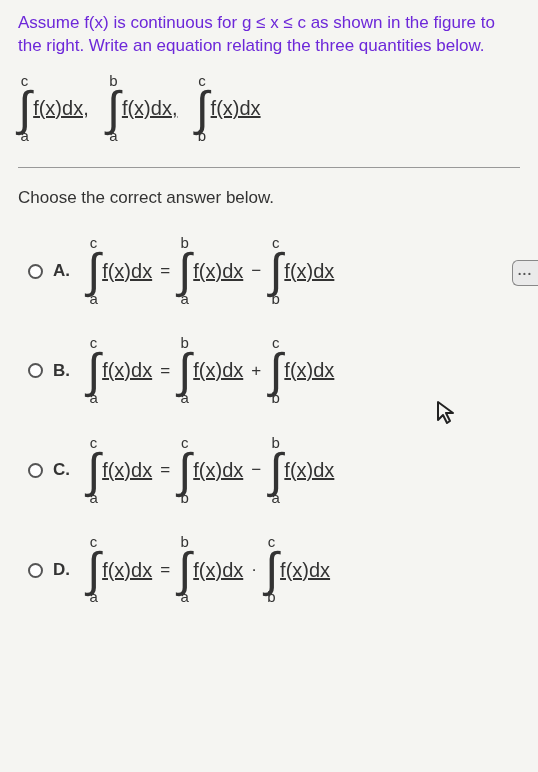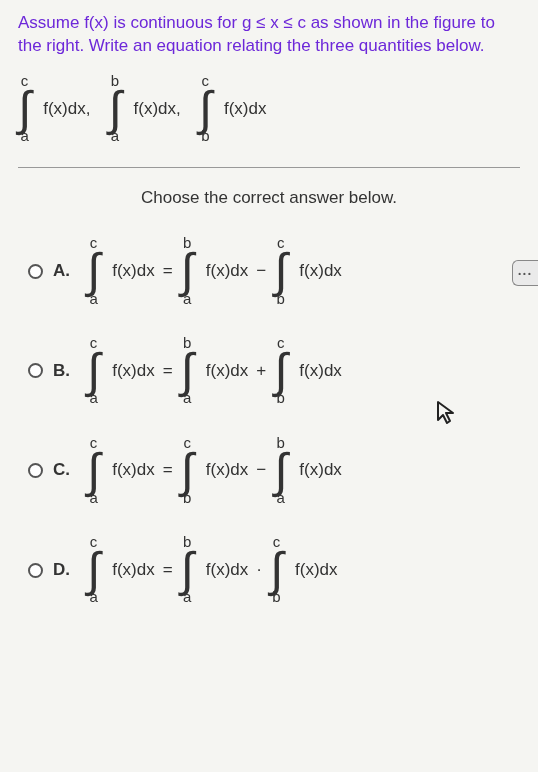--- a/index.html
+++ b/index.html
@@ -49,32 +49,32 @@
       transform: translateX(-50%);
     }
     .int-lower {
       font-size: 15px;
       position: absolute;
       bottom: -16px;
       left: 50%;
       transform: translateX(-50%);
     }
     .int-func {
-      font-size: 17px;
-      margin-left: 12px;
+      font-size: 20px;
+      margin-left: 2px;
+      text-decoration: underline;
     }
     hr.divider {
       border: none;
       border-top: 1px solid #999;
       margin: 26px 0 20px 0;
     }
     .choose-text {
       font-size: 17px;
       margin-bottom: 30px;
-      text-align: center;
     }
     .options {
       padding-left: 10px;
     }
     .option {
       display: flex;
       align-items: center;
       margin-bottom: 34px;
       gap: 10px;
     }

